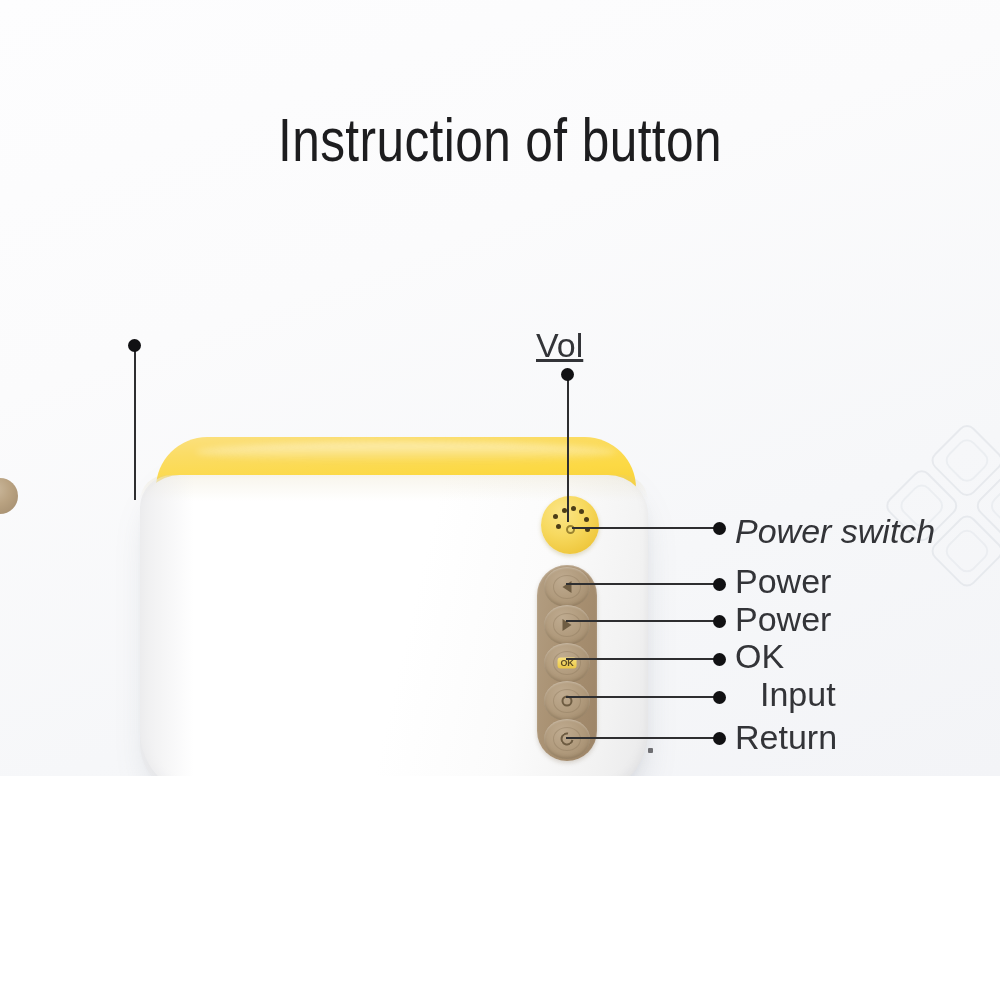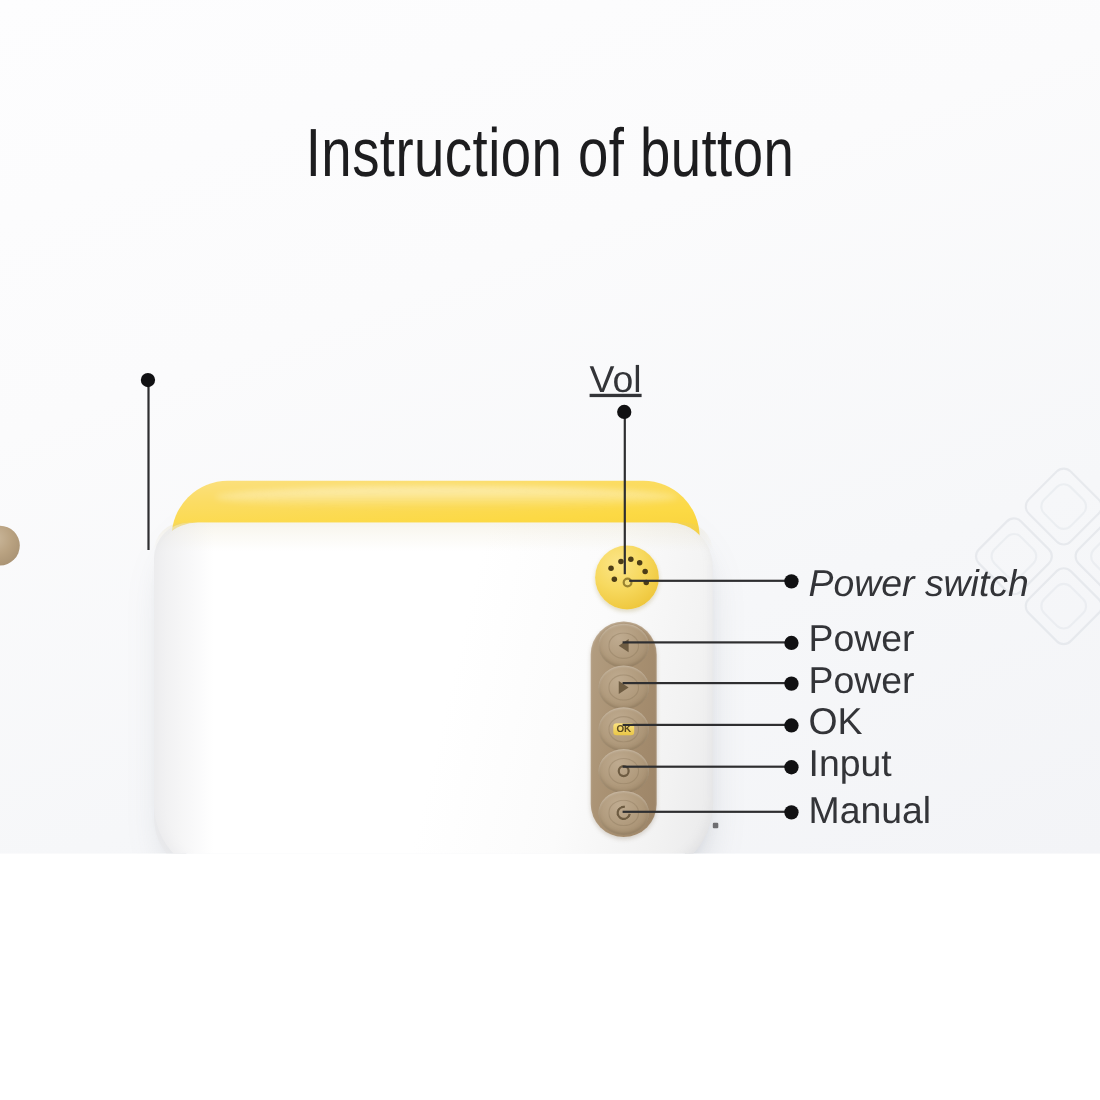--- a/index.html
+++ b/index.html
@@ -76,21 +76,21 @@
     letter-spacing: 0px;
   }
   .label-manual { left: 64px;  top: 292px; }
   .label-vol    { left: 536px; top: 326px; text-decoration: underline; }
 
   .label-right  { left: 735px; }
   .lbl-power  { top: 512px; font-style: italic; }
   .lbl-left   { top: 562px; }
   .lbl-right  { top: 600px; }
   .lbl-ok     { top: 637px; }
-  .lbl-input  { top: 675px; }
+  .lbl-input  { top: 675px; margin-left: 25px; }
   .lbl-return { top: 718px; }
 
   
   .lead-h {
     position: absolute;
     height: 2px;
     background: #2e2e30;
   }
   .lead-v {
     position: absolute;
@@ -444,15 +444,15 @@
   <div class="lead-h lf-return-line"></div>
   <div class="dot lf-return-dot"></div>
 
   <div class="label label-vol">Vol</div>
 
   <div class="label label-right lbl-power">Power switch</div>
   <div class="label label-right lbl-left">Power</div>
   <div class="label label-right lbl-right">Power</div>
   <div class="label label-right lbl-ok">OK</div>
   <div class="label label-right lbl-input">Input</div>
-  <div class="label label-right lbl-return">Manual</div>
+  <div class="label label-right lbl-return">Return</div>
 
 </div>
 
 </body></html>

